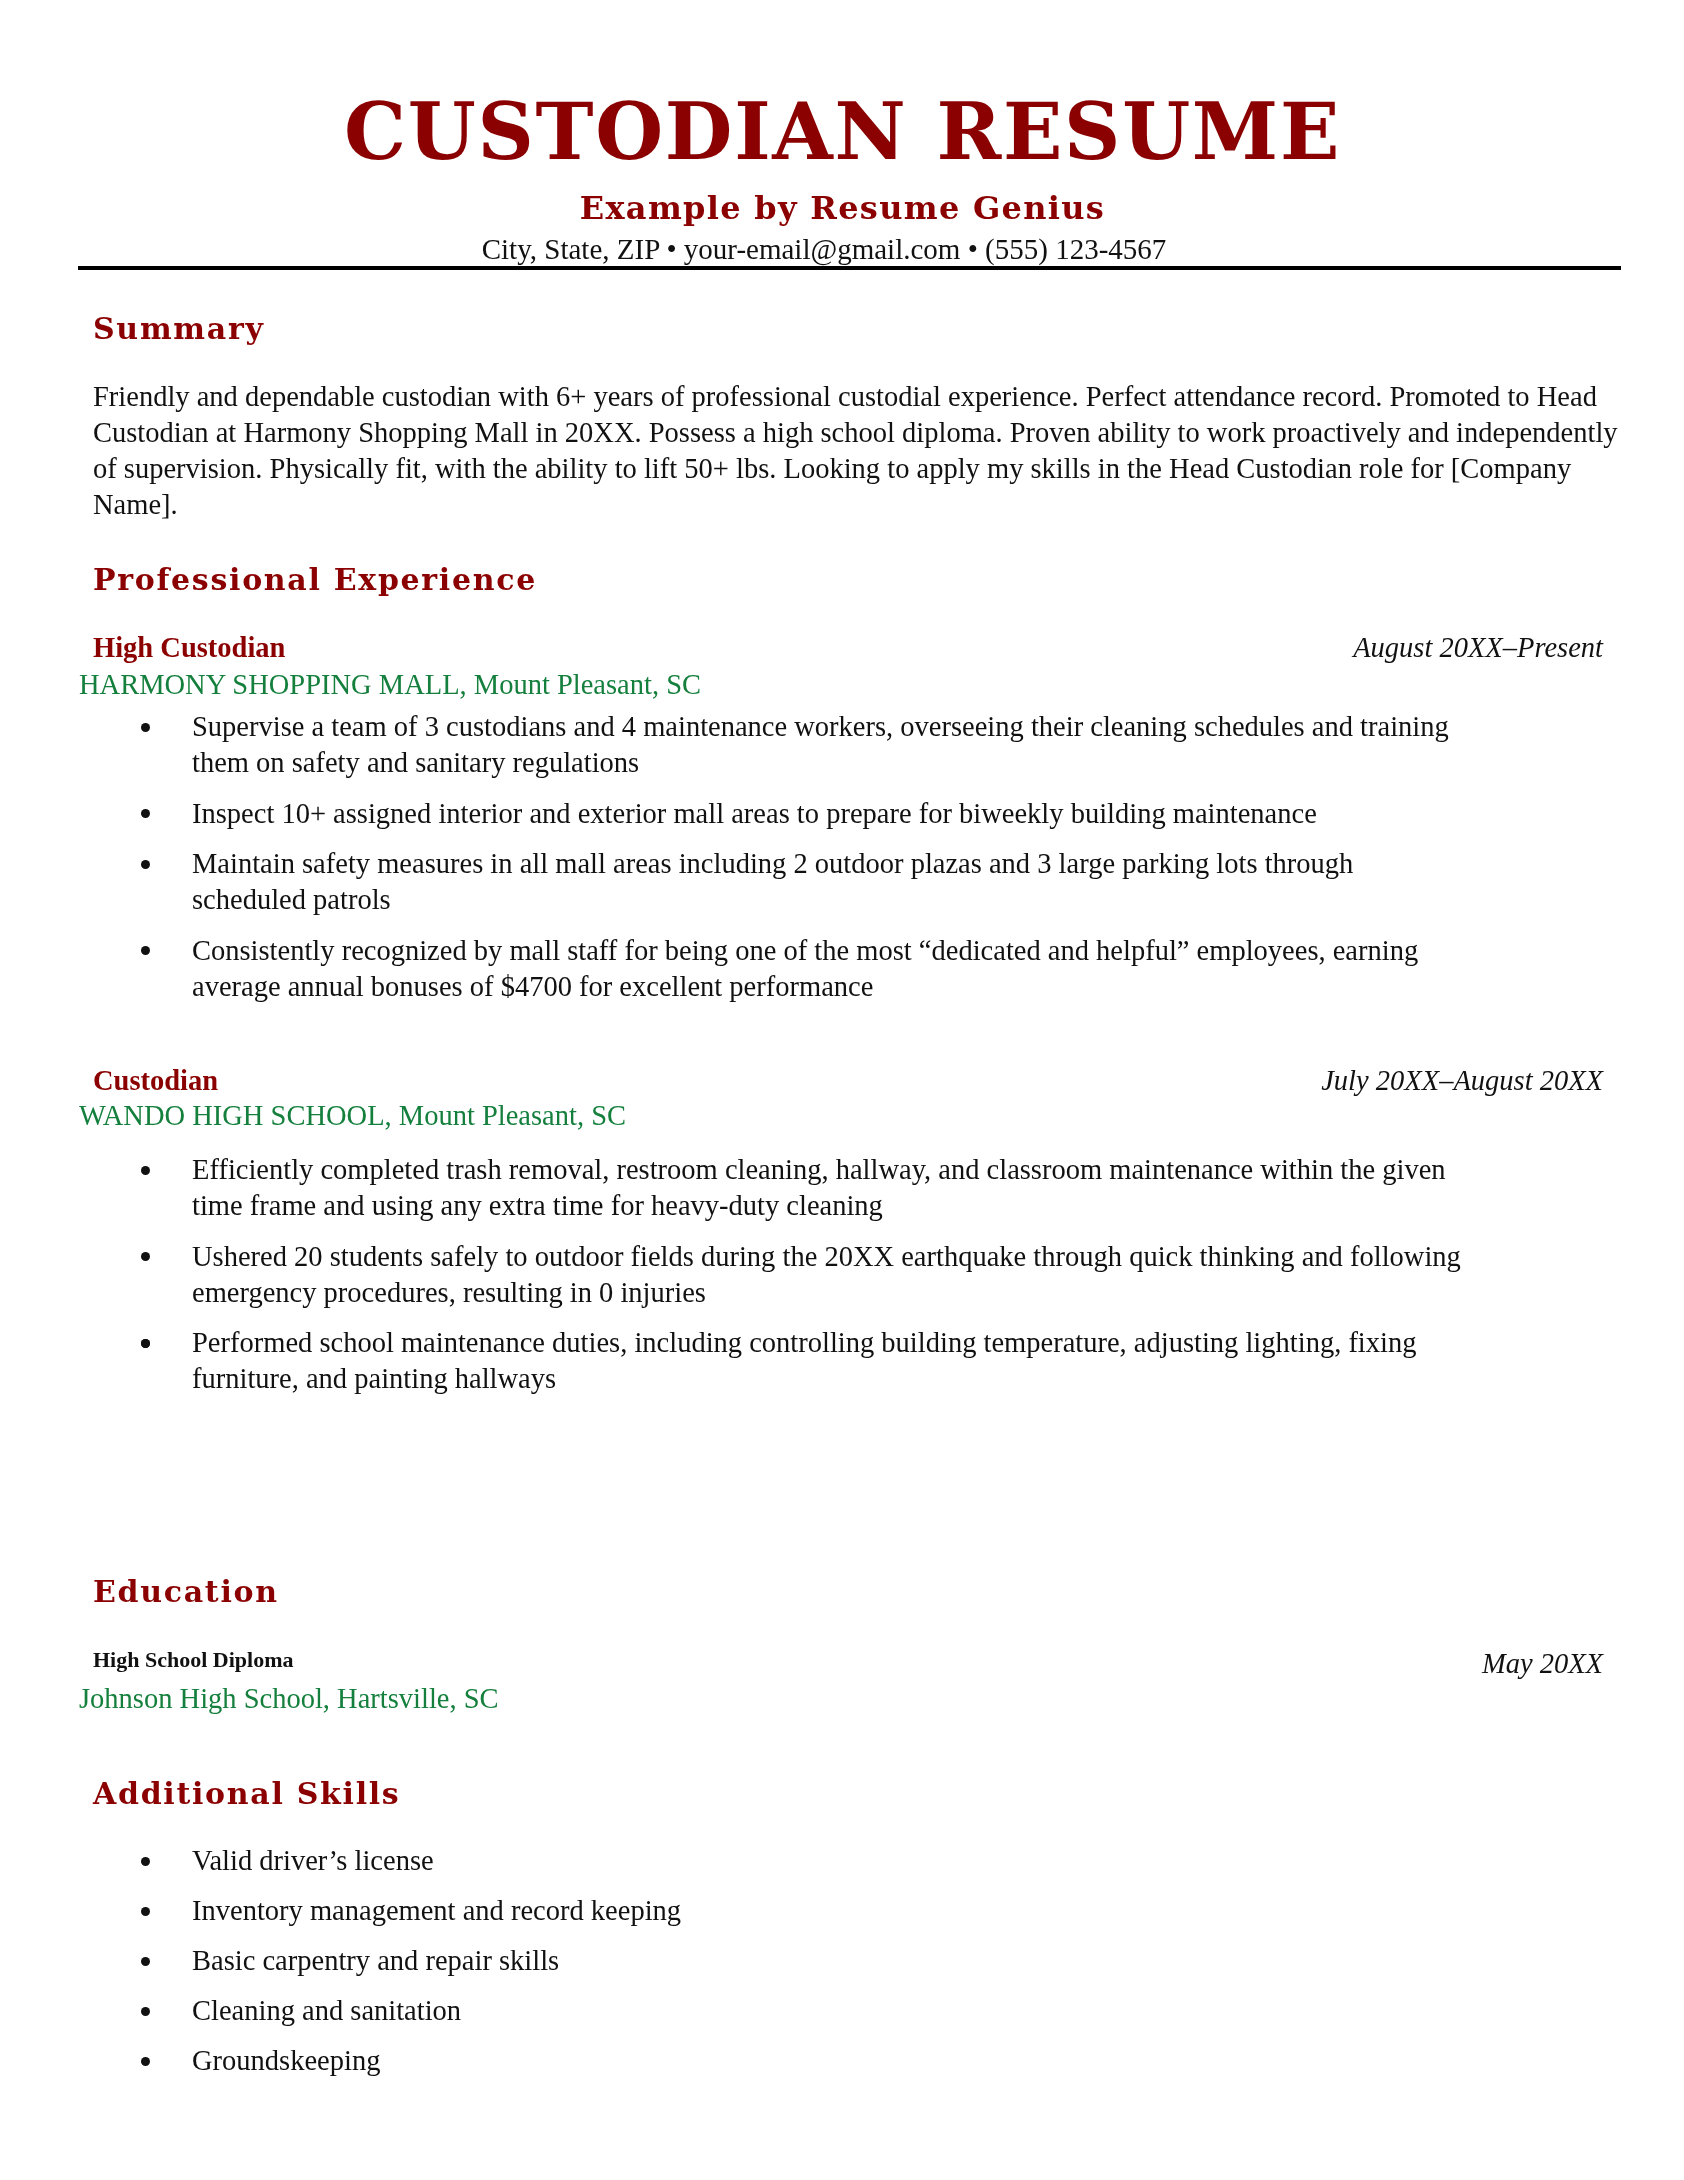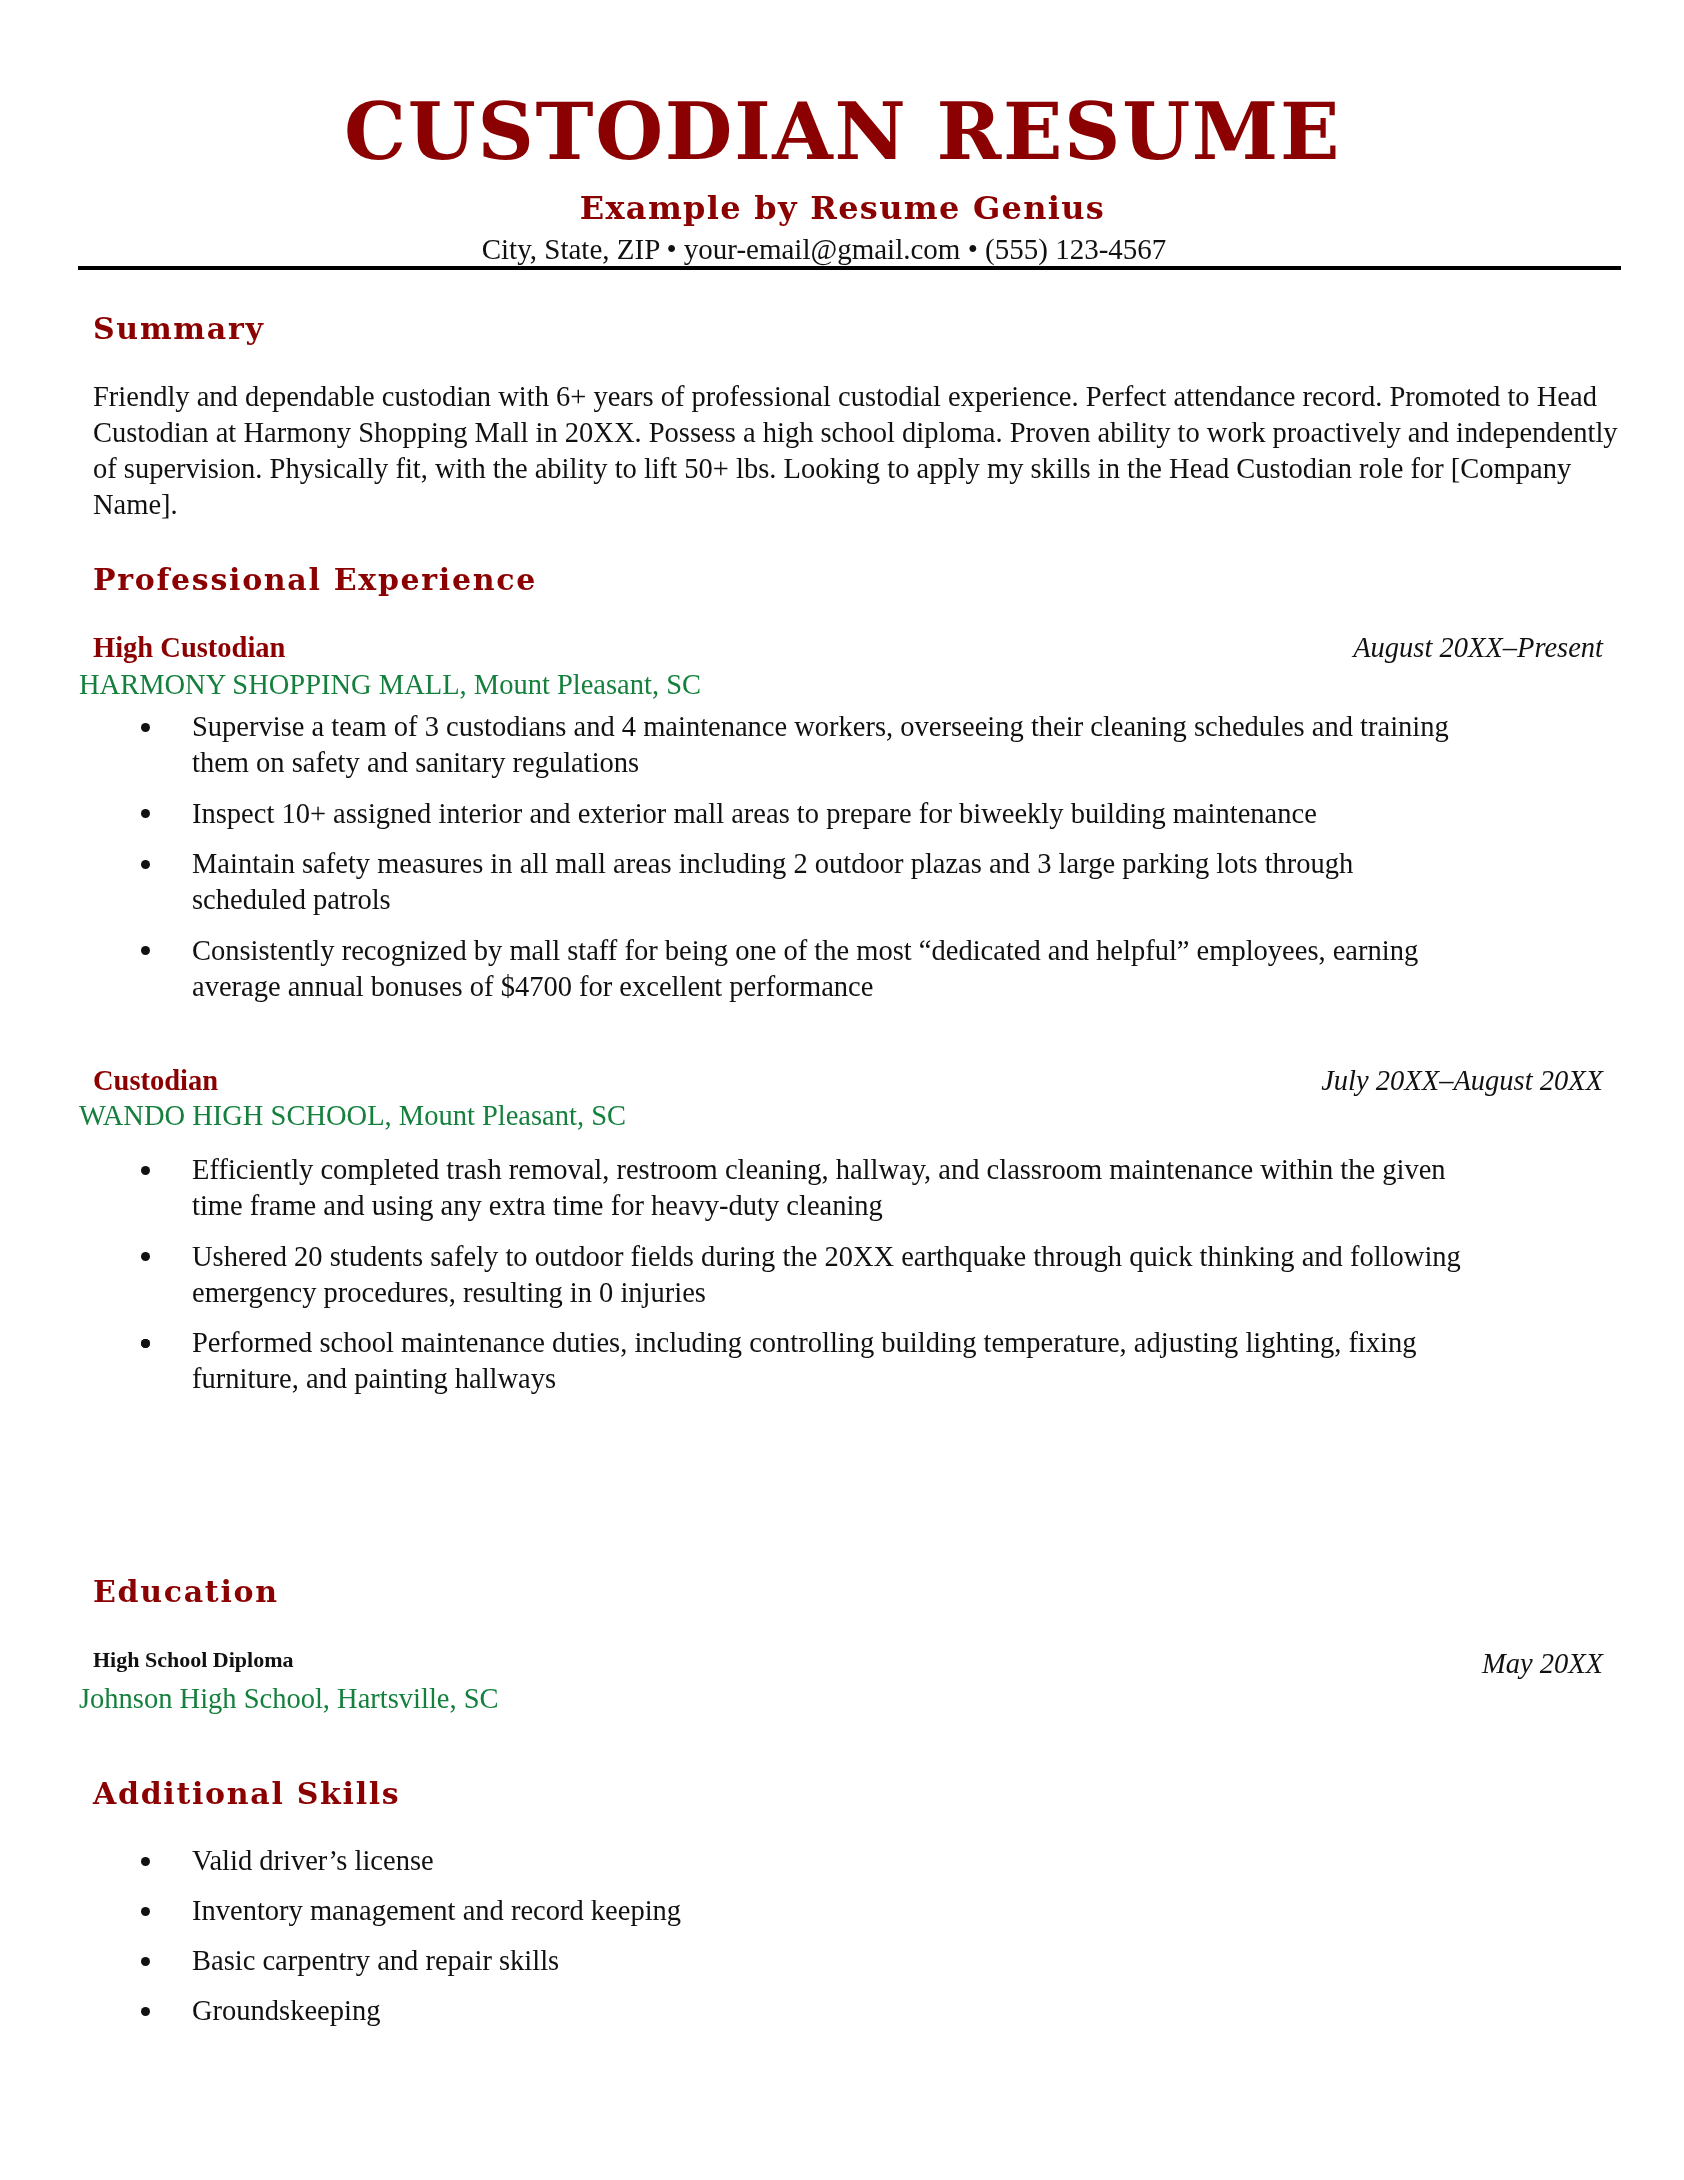--- a/index.html
+++ b/index.html
@@ -67,15 +67,16 @@
 <div class="abs section" style="top:1574px;">Education</div>
 <div class="abs edu-title" style="top:1647px;">High School Diploma</div>
 <div class="abs date" style="top:1647px;">May 20XX</div>
 <div class="abs org" style="top:1682px;">Johnson High School, Hartsville, SC</div>
 
 <div class="abs section" style="top:1776px;">Additional Skills</div>
 <ul class="bullets skills" style="top:1843px;">
   <li><span class="dot"></span><span>Valid driver’s license</span></li>
   <li><span class="dot"></span><span>Inventory management and record keeping</span></li>
   <li><span class="dot"></span><span>Basic carpentry and repair skills</span></li>
+  <li><span class="dot"></span><span>Cleaning and sanitation</span></li>
   <li><span class="dot"></span><span>Groundskeeping</span></li>
 </ul>
 
 
 </body></html>

